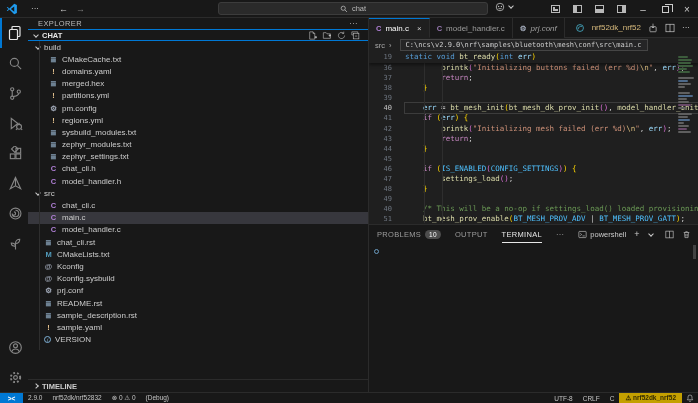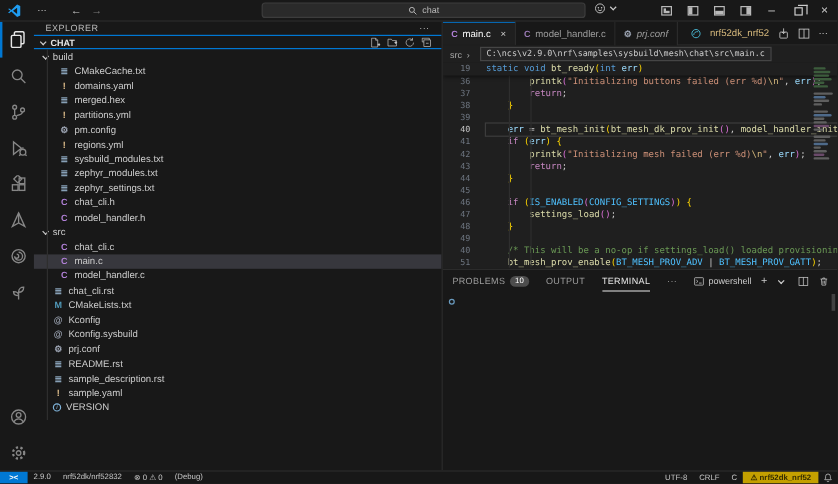--- a/index.html
+++ b/index.html
@@ -381,20 +381,24 @@
       <div class="trow" style="padding-left: 16px;">
         <span class="ticon" style="color: rgb(226, 192, 141);">!</span>
         <span class="tlabel">sample.yaml</span>
       </div>
       <div class="trow" style="padding-left: 16px;">
         <span class="info-circle">i</span>
         <span class="tlabel">VERSION</span>
       </div>
     </div>
   <div id="tree-guide"></div>
+  <div id="timeline-row">
+    <span class="chev right"></span>
+    <span>TIMELINE</span>
+  </div>
 </div>
 
 <div id="editor-region">
   <div id="tabbar">
     <div class="tab active">
       <span class="ficon" style="color:#b180d7">C</span>
       <span class="tab-label">main.c</span>
       <span class="close">×</span>
     </div>
     <div class="tab">
@@ -418,21 +422,21 @@
       <svg width="10" height="10" viewBox="0 0 16 16">
           <rect x="1.5" y="2" width="13" height="12"></rect>
           <line x1="8" y1="2" x2="8" y2="14"></line>
         </svg>
       <span>···</span>
     </div>
   </div>
   <div id="breadcrumbs">
     <span>src</span>
     <span>›</span>
-    <span id="crumb-path-box" class="mono">C:\ncs\v2.9.0\nrf\samples\sysbuild\mesh\chat\src\main.c</span>
+    <span id="crumb-path-box" class="mono">C:\ncs\v2.9.0\nrf\samples\bluetooth\mesh\conf\src\main.c</span>
   </div>
 
   <div class="indent-guide" style="left:55px"></div>
   <div class="indent-guide" style="left:73px"></div>
 
   <div id="code-area">
     <div id="sticky">
         <div class="cl"><span class="ln mono">19</span><span class="ct ct-wrap"><span style="color: rgb(86, 156, 214);">static</span><span style="color: rgb(204, 204, 204);"> </span><span style="color: rgb(86, 156, 214);">void</span><span style="color: rgb(220, 220, 170);"> bt_ready</span><span style="color: rgb(255, 215, 0);">(</span><span style="color: rgb(86, 156, 214);">int</span><span style="color: rgb(156, 220, 254);"> err</span><span style="color: rgb(255, 215, 0);">)</span></span></div>
       </div>
     <div id="code-lines">

